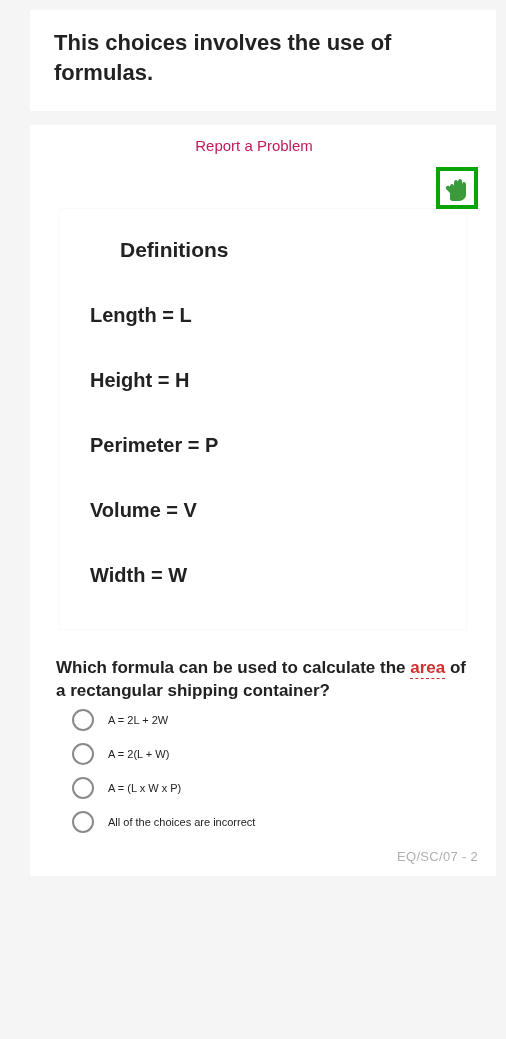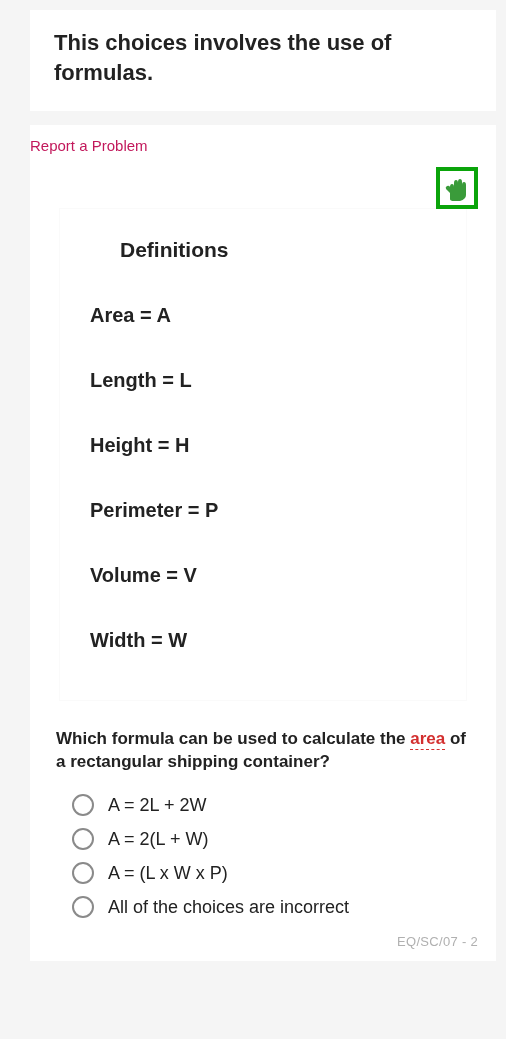--- a/index.html
+++ b/index.html
@@ -24,21 +24,21 @@
       font-weight: bold;
       line-height: 1.35;
     }
     .main-card {
       background: #ffffff;
       margin: 14px 10px 10px 30px;
       padding: 0 0 12px 0;
       position: relative;
     }
     .report-row {
-      text-align: left;
+      text-align: center;
       padding: 12px 18px 6px 0;
     }
     .report-link {
       color: #c2185b;
       font-size: 15px;
       text-decoration: none;
       display: inline-block;
     }
     .hand-icon-box {
       display: inline-block;
@@ -66,28 +66,28 @@
       font-size: 21px;
       font-weight: bold;
       margin: 1px 0 42px 30px;
     }
     .def-item {
       font-size: 20px;
       font-weight: bold;
       margin-bottom: 42px;
     }
     .def-item:last-child {
-      margin-bottom: 12px;
+      margin-bottom: 6px;
     }
     .question {
       padding: 0 18px 0 26px;
       font-size: 17px;
       font-weight: bold;
       line-height: 1.35;
-      margin-bottom: 20px;
+      margin-bottom: 6px;
     }
     .highlight {
       color: #d32f2f;
       border-bottom: 1px dashed #d32f2f;
       padding-bottom: 1px;
     }
     .options {
       padding: 0 18px 0 42px;
     }
     .option-row {
@@ -98,21 +98,21 @@
     }
     .radio-circle {
       width: 22px;
       height: 22px;
       border: 2px solid #8a8a8a;
       border-radius: 50%;
       margin-right: 14px;
       flex-shrink: 0;
     }
     .option-label {
-      font-size: 18px;
+      font-size: 11px;
       font-weight: normal;
       text-align: right;
     }
     .footer-code {
       text-align: right;
       color: #b0b0b0;
       font-size: 13px;
       padding: 4px 18px 0 0;
       letter-spacing: 0.3px;
     }
@@ -132,21 +132,20 @@
   <div class="hand-icon-box">
     <svg viewBox="0 0 34 34">
       <rect x="0" y="0" width="34" height="34" fill="#ffffff"></rect>
       <path d="M10 28 L10 16 Q10 13 12 13 Q14 13 14 16 L14 12 Q14 9 16 9 Q18 9 18 12 L18 11 Q18 8 20 8 Q22 8 22 11 L22 14 Q22 11 24 11 Q26 11 26 14 L26 24 Q26 28 20 30 L14 30 Q10 30 10 28 Z" fill="#3a9b3a"></path>
       <path d="M10 22 L6 18 Q5 16 7 15 Q9 14 10 16 Z" fill="#3a9b3a"></path>
     </svg>
   </div>
 
   <div class="definitions-box">
     <div class="definitions-title">Definitions</div>
-    <div class="def-item">Area = A</div>
     <div class="def-item">Length = L</div>
     <div class="def-item">Height = H</div>
     <div class="def-item">Perimeter = P</div>
     <div class="def-item">Volume = V</div>
     <div class="def-item">Width = W</div>
   </div>
 
   <div class="question">
     <span>Which formula can be used to calculate the </span><span class="highlight">area</span><span> of a rectangular shipping container?</span>
   </div>

